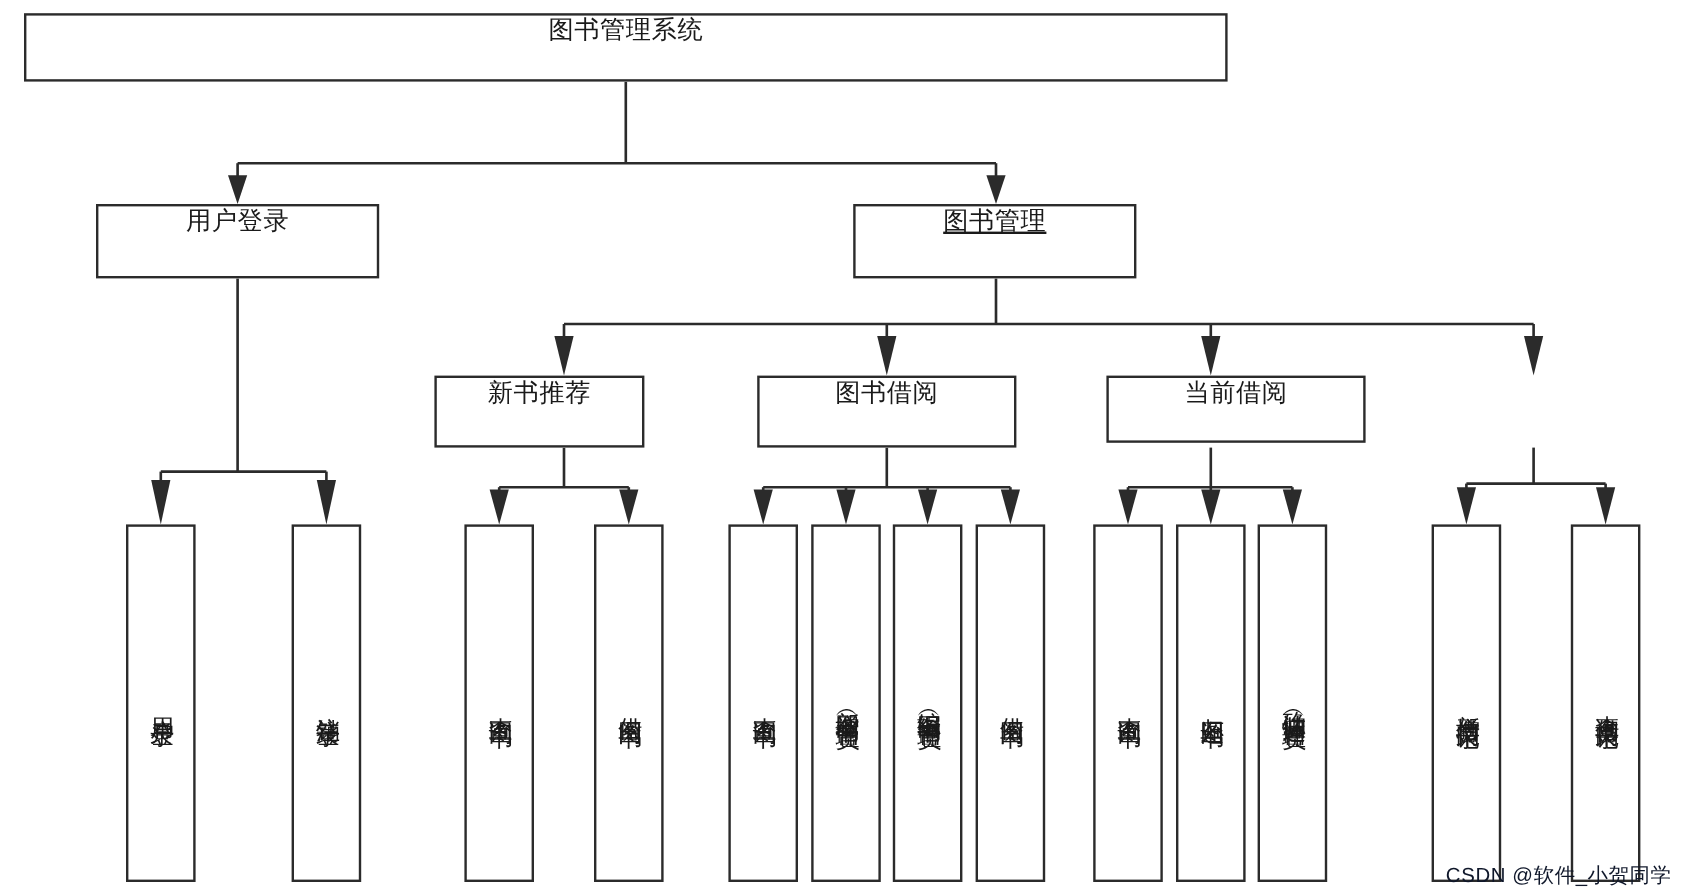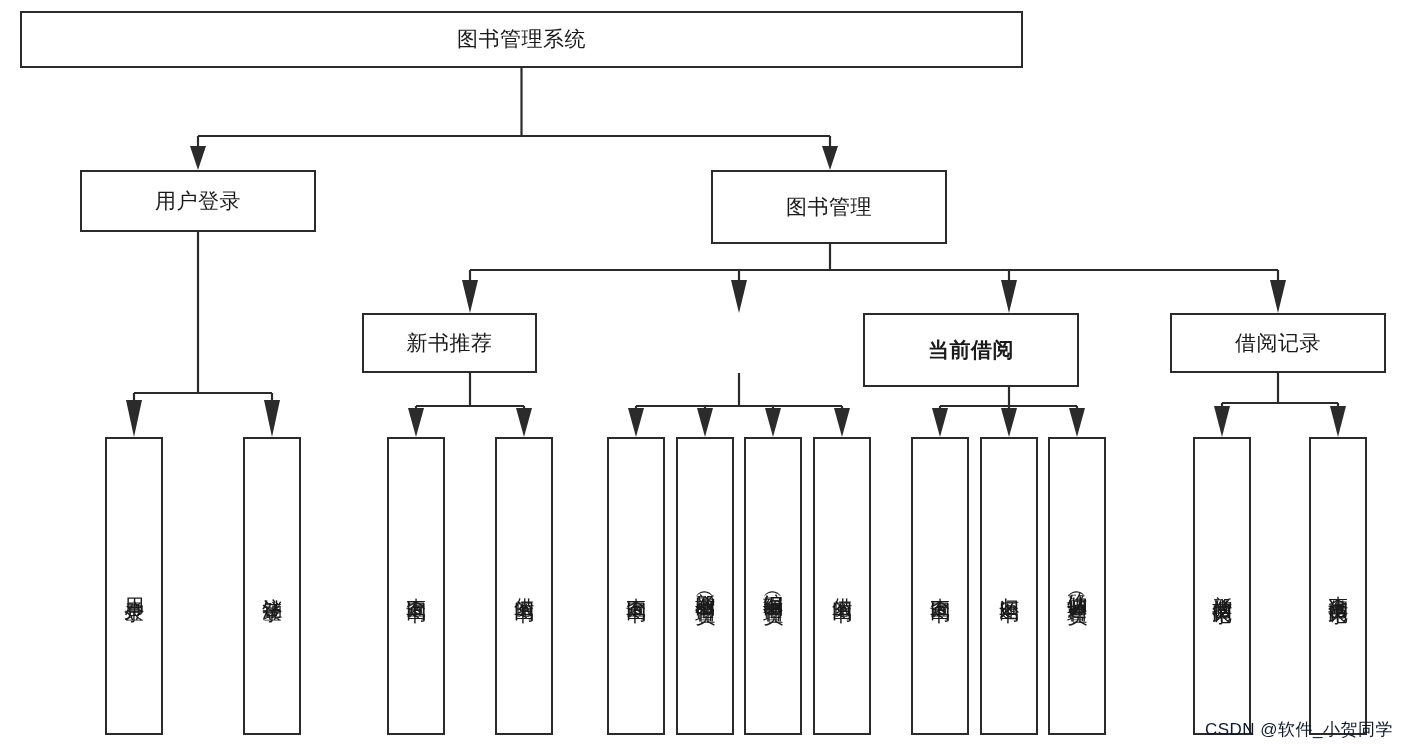--- a/index.html
+++ b/index.html
@@ -16,21 +16,20 @@
     height: 747px;
     background: #ffffff;
     overflow: hidden;
   }
   .node {
     position: absolute;
     box-sizing: border-box;
     background: #ffffff;
     border: 2px solid #2b2b2b;
     display: flex;
-    align-items: center;
     justify-content: center;
     color: #1a1a1a;
   }
   .node-label {
     font-size: 21px;
     line-height: 1.25;
     white-space: nowrap;
     letter-spacing: 0.5px;
   }
   
@@ -147,32 +146,32 @@
     <polygon class="arrowhead" points="1330,406 1346,406 1338,437"></polygon>
   </svg>
 
   <div class="node" style="left:20px; top:11px; width:1003px; height:57px;">
     <span class="node-label">图书管理系统</span>
   </div>
 
   <div class="node" style="left:80px; top:170px; width:236px; height:62px;">
     <span class="node-label">用户登录</span>
   </div>
-  <div class="node" style="left:711px; top:170px; width:236px; height:74px;">
+  <div class="node" style="left:711px; top:170px; width:236px; height:62px;text-decoration:underline;">
     <span class="node-label">图书管理</span>
   </div>
 
   <div class="node" style="left:362px; top:313px; width:175px; height:60px;">
     <span class="node-label">新书推荐</span>
   </div>
-  <div class="node" style="left:863px; top:313px; width:216px; height:74px;font-weight:bold;">
+  <div class="node" style="left:631px; top:313px; width:216px; height:60px;">
+    <span class="node-label">图书借阅</span>
+  </div>
+  <div class="node" style="left:922px; top:313px; width:216px; height:56px;">
     <span class="node-label">当前借阅</span>
-  </div>
-  <div class="node" style="left:1170px; top:313px; width:216px; height:60px;">
-    <span class="node-label">借阅记录</span>
   </div>
 
   <div class="leaf" style="left:105px; top:437px; width:58px; height:298px;">
     <span class="leaf-label">用户登录</span>
   </div>
   <div class="leaf" style="left:243px; top:437px; width:58px; height:298px;">
     <span class="leaf-label">注销登录</span>
   </div>
 
   <div class="leaf" style="left:387px; top:437px; width:58px; height:298px;">

